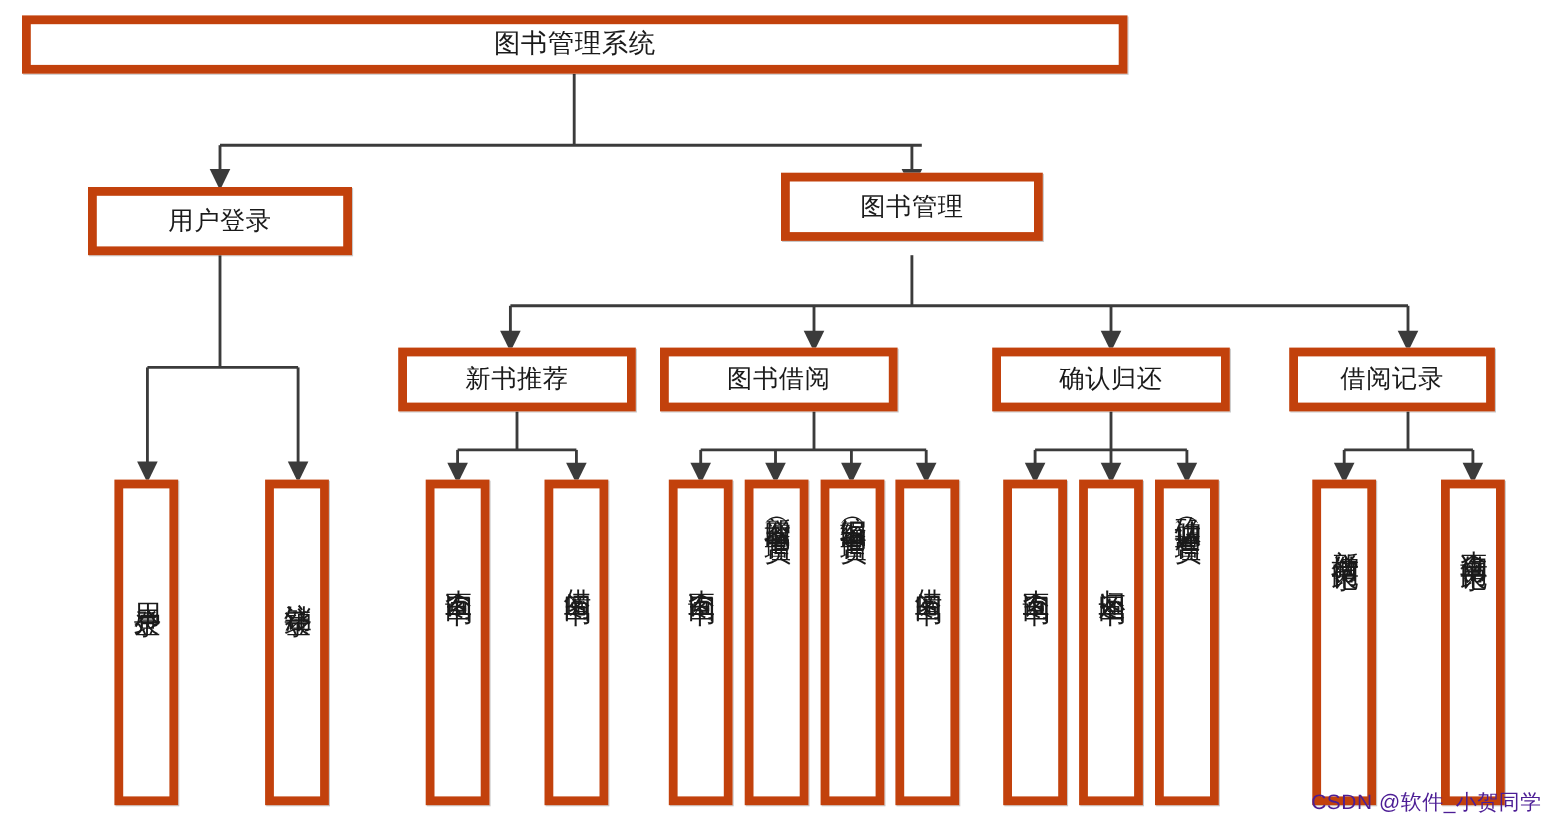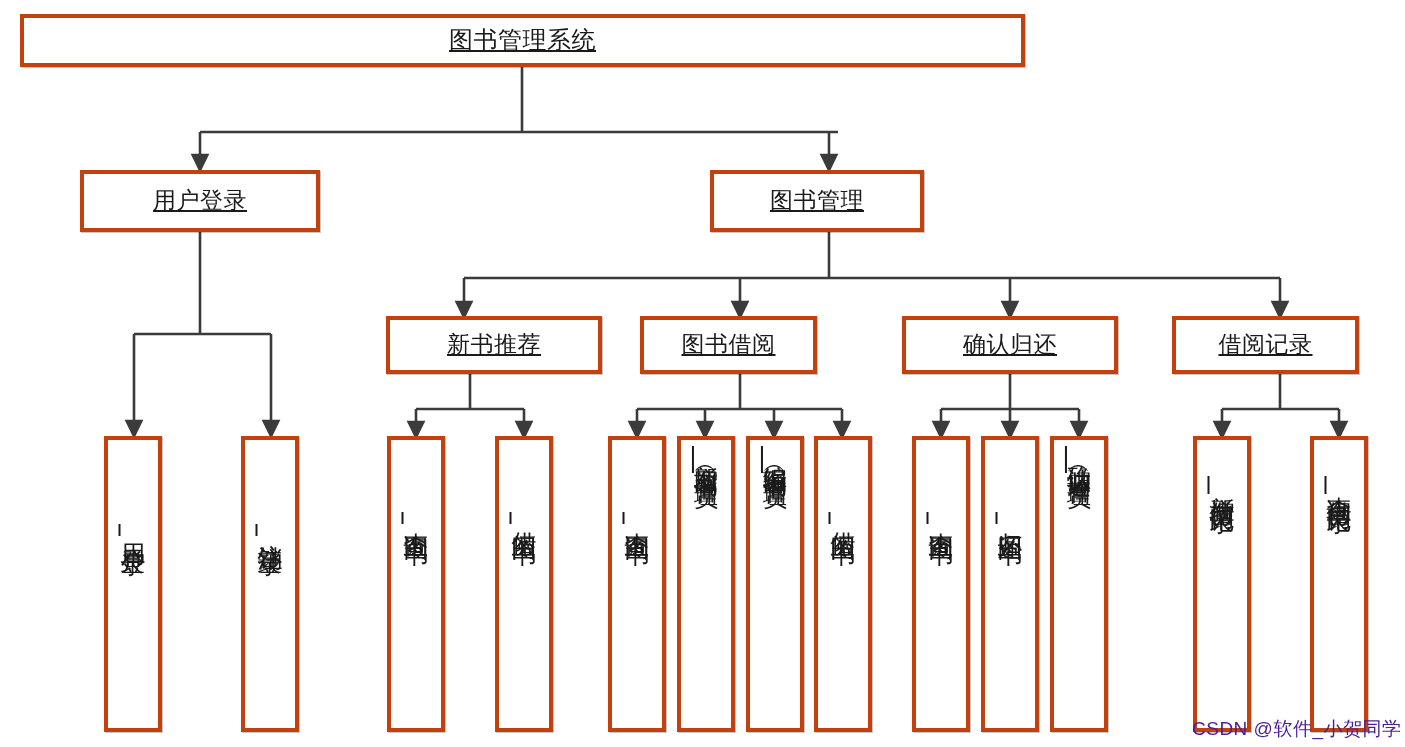--- a/index.html
+++ b/index.html
@@ -19,28 +19,27 @@
     position: absolute;
     left: 0;
     top: 0;
     width: 1405px;
     height: 747px;
     pointer-events: none;
   }
   .node {
     position: absolute;
     box-sizing: border-box;
-    border: 4px solid #c2410c;
+    border: 8px solid #c2410c;
     background: #ffffff;
     display: flex;
     align-items: center;
     justify-content: center;
     color: #1a1a1a;
     box-shadow: 1px 1px 0 rgba(0,0,0,0.22);
-    text-decoration: underline;
   }
   .node .label {
     display: block;
     line-height: 1.18;
     letter-spacing: 0.5px;
     text-align: center;
     white-space: pre-line;
   }
   .node.h .label {
     font-size: 23px;
@@ -127,28 +126,28 @@
     </g>
   </svg>
 
   <div class="node h root" style="left:20px; top:14px; width:1005px; height:53px;">
     <span class="label">图书管理系统</span>
   </div>
 
   <div class="node h" style="left:80px; top:170px; width:240px; height:62px;">
     <span class="label">用户登录</span>
   </div>
-  <div class="node h" style="left:710px; top:170px; width:214px; height:62px;justify-content:center;">
+  <div class="node h" style="left:710px; top:157px; width:238px; height:62px;justify-content:center;">
     <span class="label">图书管理</span>
   </div>
 
-  <div class="node h" style="left:362px; top:316px; width:216px; height:58px;margin-left:24px;">
+  <div class="node h" style="left:362px; top:316px; width:216px; height:58px;">
     <span class="label">新书推荐</span>
   </div>
-  <div class="node h" style="left:640px; top:316px; width:177px; height:58px;">
+  <div class="node h" style="left:600px; top:316px; width:216px; height:58px;">
     <span class="label">图书借阅</span>
   </div>
   <div class="node h" style="left:902px; top:316px; width:216px; height:58px;">
     <span class="label">确认归还</span>
   </div>
   <div class="node h" style="left:1172px; top:316px; width:187px; height:58px;">
     <span class="label">借阅记录</span>
   </div>
 
   <div class="node v" style="left:104px; top:436px; width:58px; height:296px; padding-top:84px;">

